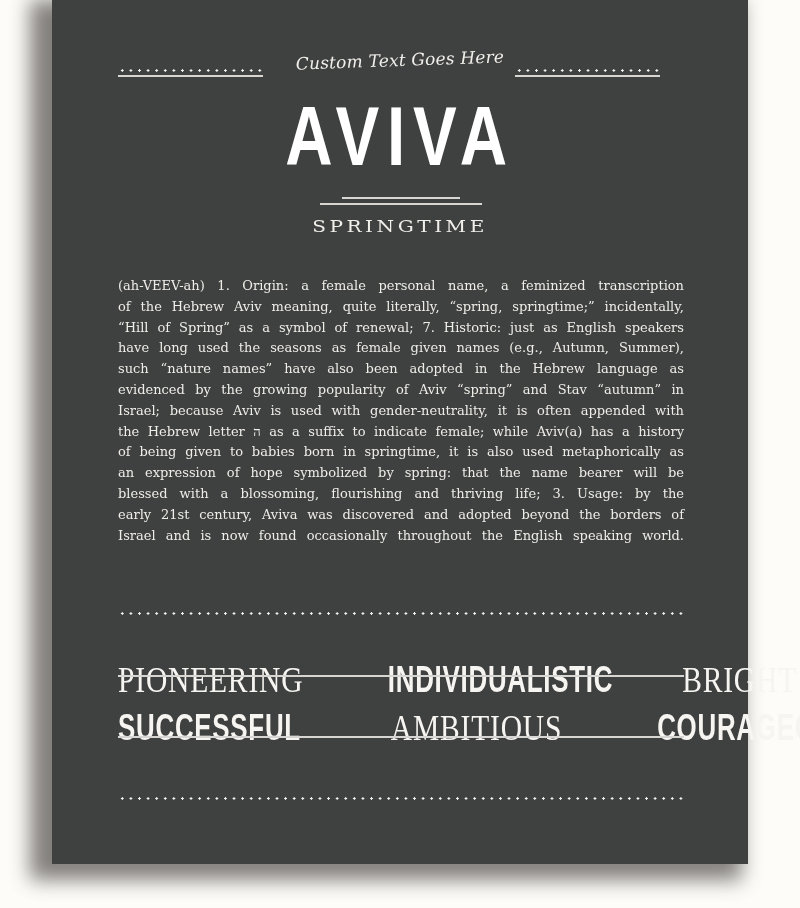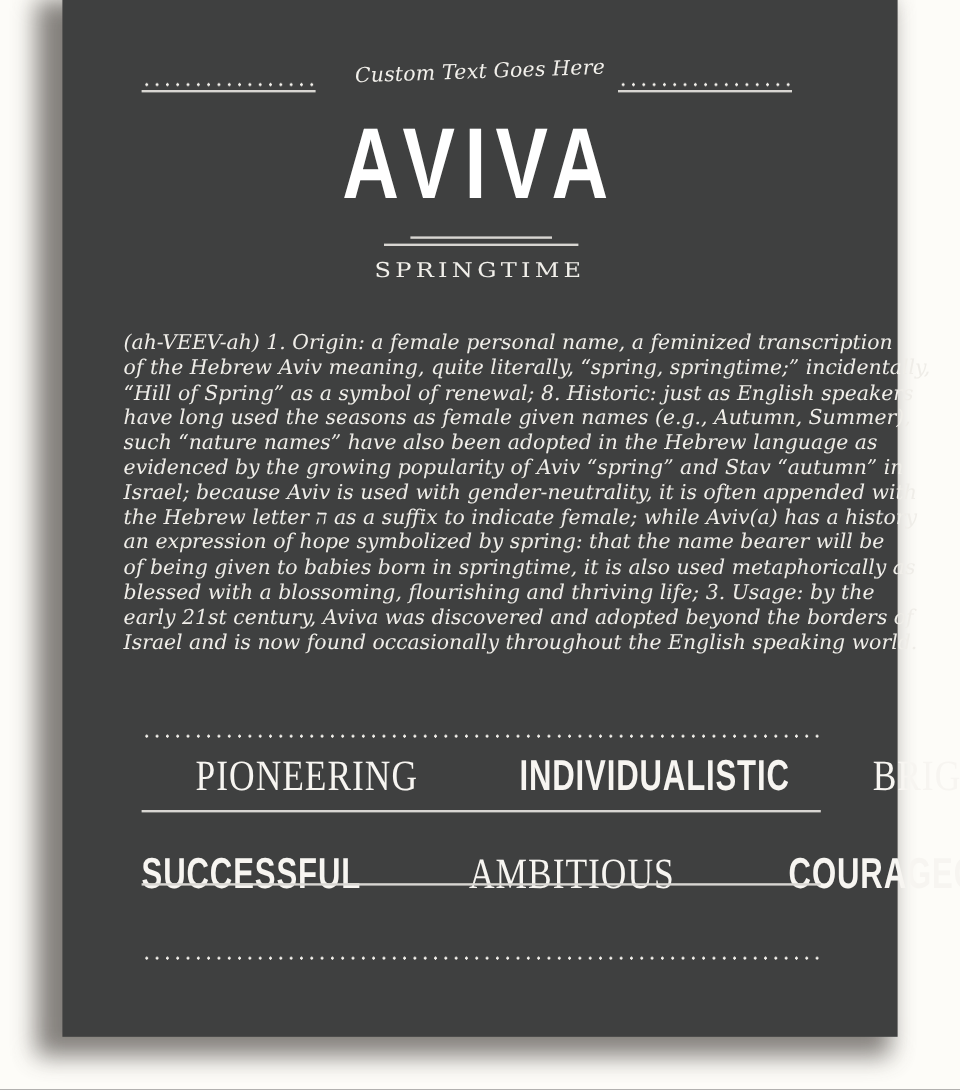--- a/index.html
+++ b/index.html
@@ -52,27 +52,26 @@
     .meaning {
       position: absolute; left: 0; width: 696px; top: 216px;
       text-align: center;
       font-family: "DejaVu Serif", serif;
       font-size: 17px;
       letter-spacing: 3px;
       color: #f1efea;
       transform: scaleX(1.18);
     }
     .definition {
-      position: absolute; left: 51px; width: 566px; top: 276px;
+      position: absolute; left: 66px; width: 566px; top: 276px;
       font-family: "DejaVu Serif", serif;
-      font-size: 17px;
+      font-size: 13px;
       line-height: 20.8px;
       text-align: justify;
       color: #efede8;
-      font-style: italic;
     }
     .definition .line {
       display: block; text-align: justify; text-align-last: justify;
       white-space: nowrap; overflow: visible;
     }
     .definition .line.last { text-align-last: justify; }
     .trait-row {
       position: absolute; left: 66px; width: 568px; height: 48px;
       display: flex; justify-content: space-between; align-items: center;
       font-family: "Liberation Sans", sans-serif;
@@ -108,36 +107,36 @@
   <div class="name">AVIVA</div>
 
   <div class="solid" style="left:290px; top:197px; width:118px;"></div>
   <div class="solid" style="left:268px; top:203px; width:162px;"></div>
 
   <div class="meaning">SPRINGTIME</div>
 
   <div class="definition">
     <span class="line">(ah-VEEV-ah)  1. Origin:  a female personal name, a feminized transcription</span>
     <span class="line">of the Hebrew Aviv meaning, quite literally, “spring, springtime;” incidentally,</span>
-    <span class="line">“Hill of Spring” as a symbol of renewal;  8. Historic:  just as English speakers</span>
+    <span class="line">“Hill of Spring” as a symbol of renewal;  7. Historic:  just as English speakers</span>
     <span class="line">have long used the seasons as female given names (e.g., Autumn, Summer),</span>
     <span class="line">such “nature names” have also been adopted in the Hebrew language as</span>
     <span class="line">evidenced by the growing popularity of Aviv “spring” and Stav “autumn” in</span>
     <span class="line">Israel; because Aviv is used with gender-neutrality, it is often appended with</span>
     <span class="line">the Hebrew letter ה as a suffix to indicate female; while Aviv(a) has a history</span>
+    <span class="line">of being given to babies born in springtime, it is also used metaphorically as</span>
     <span class="line">an expression of hope symbolized by spring: that the name bearer will be</span>
-    <span class="line">of being given to babies born in springtime, it is also used metaphorically as</span>
     <span class="line">blessed with a blossoming, flourishing and thriving life;  3. Usage:  by the</span>
     <span class="line">early 21st century, Aviva was discovered and adopted beyond the borders of</span>
     <span class="line last">Israel and is now found occasionally throughout the English speaking world.</span>
   </div>
 
   <div class="dots" style="left:66px; top:612px; width:566px;"></div>
 
-  <div class="trait-row" style="top:622px;margin-left:45px;">
+  <div class="trait-row" style="top:656px;">
     <span class="trait light" style="transform-origin:left center;">PIONEERING</span>
     <span class="trait bold">INDIVIDUALISTIC</span>
     <span class="trait light" style="transform-origin:right center;">BRIGHT</span>
   </div>
 
   <div class="solid" style="left:66px; top:675px; width:566px;"></div>
 
   <div class="trait-row" style="top:704px;">
     <span class="trait bold" style="transform-origin:left center;">SUCCESSFUL</span>
     <span class="trait light">AMBITIOUS</span>

